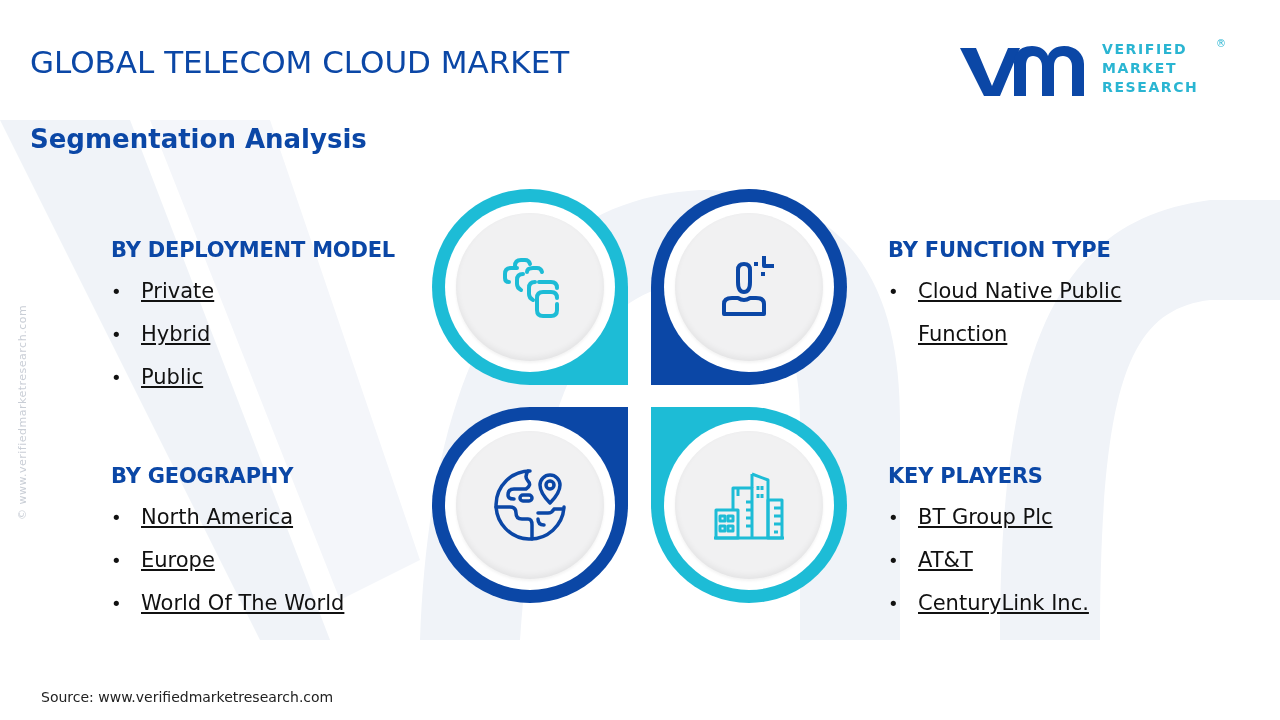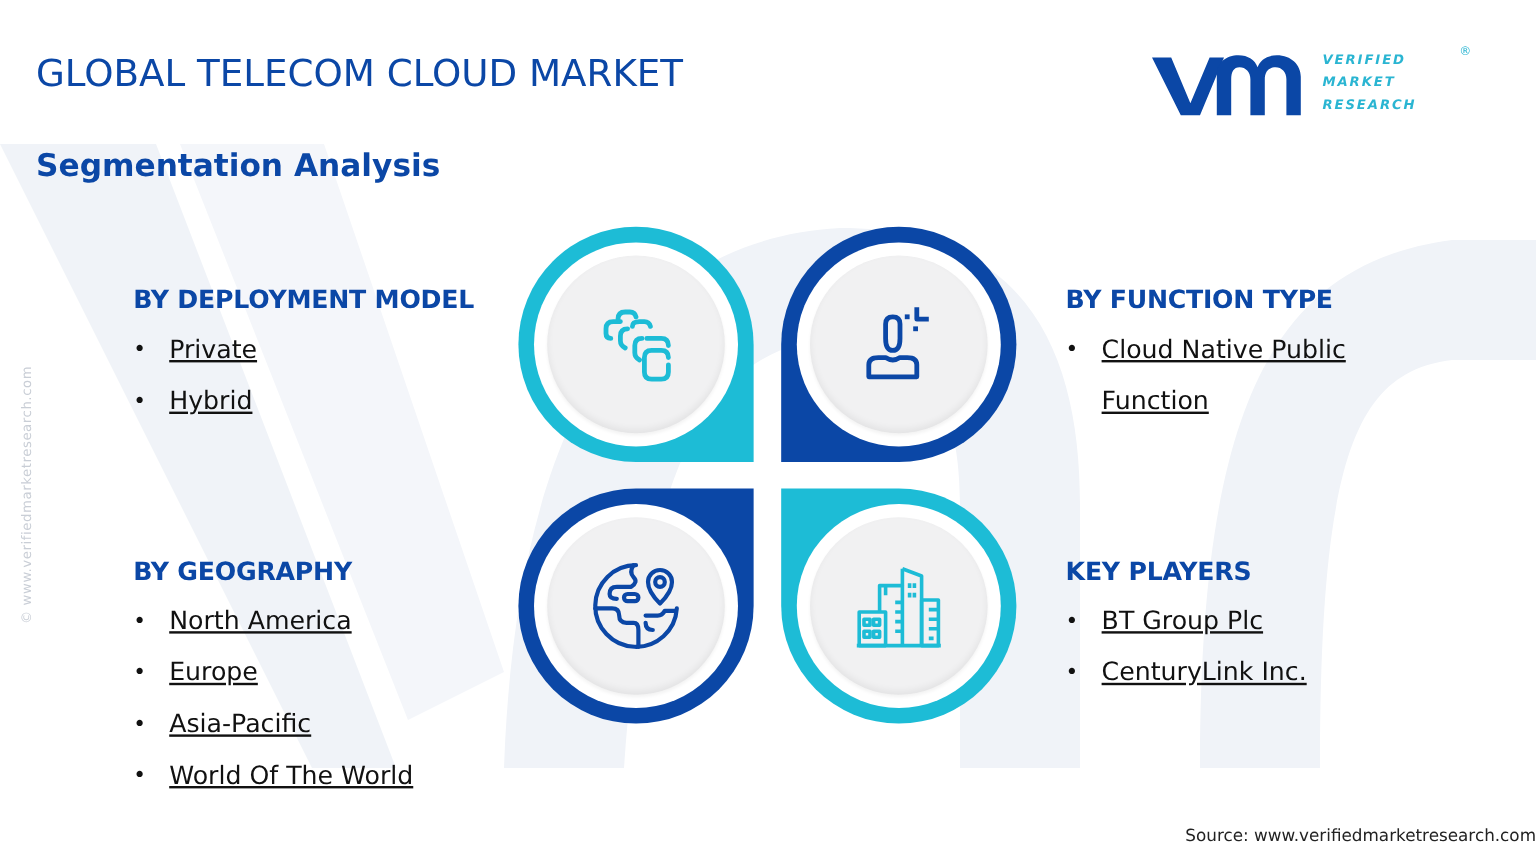--- a/index.html
+++ b/index.html
@@ -23,22 +23,22 @@
     .subtitle {
       position: absolute; left: 30px; top: 124px;
       font-size: 26px; font-weight: bold; color: #0b47a6;
       z-index: 2; white-space: nowrap;
     }
 
     .logo { position: absolute; left: 958px; top: 40px; width: 270px; height: 62px; z-index: 2; }
     .logo .mark { position: absolute; left: 0; top: 2px; }
     .logo .words {
       position: absolute; left: 144px; top: 0px;
-      font-family: "DejaVu Sans", sans-serif; font-weight: bold; font-size: 11px; line-height: 19px;
-      color: #2ab5d2; letter-spacing: 1.6px; font-style: italic;
+      font-family: "DejaVu Sans", sans-serif; font-weight: bold; font-size: 14px; line-height: 19px;
+      color: #2ab5d2; letter-spacing: 1.6px;
     }
     .logo .reg { position: absolute; left: 258px; top: -2px; font-size: 10px; color: #2ab5d2; }
 
     .section { position: absolute; z-index: 2; margin-top: 32px; }
     .section h3 {
       font-size: 21px; font-weight: bold; color: #0b47a6; white-space: nowrap; margin-bottom: 8px;
       letter-spacing: -0.2px;
     }
     .section ul { list-style: none; }
     .section li {
@@ -70,22 +70,22 @@
     .p-tl { left: 432px; top: 189px; }
     .p-tl .shape { background: #1dbcd6; border-radius: 98px 98px 0 98px; }
     .p-tr { left: 651px; top: 189px; }
     .p-tr .shape { background: #0b47a6; border-radius: 98px 98px 98px 0; }
     .p-bl { left: 432px; top: 407px; }
     .p-bl .shape { background: #0b47a6; border-radius: 98px 0 98px 98px; }
     .p-br { left: 651px; top: 407px; }
     .p-br .shape { background: #1dbcd6; border-radius: 0 98px 98px 98px; }
 
     .source {
-      position: absolute; left: 0; right: 0; top: 689px; text-align: right;
-      font-size: 14px; color: #222; z-index: 2;
+      position: absolute; left: 0; right: 0; top: 689px; text-align: left;
+      font-size: 14px; color: #222; z-index: 2; padding-left: 41px;
     }
   </style>
 </head>
 <body>
 
 <svg class="bg-watermark" width="1280" height="720" viewBox="0 0 1280 720">
   <path d="M0 120 L130 120 L330 640 L260 640 Z" fill="#f0f3f8"></path>
   <path d="M150 120 L270 120 L420 560 L340 600 Z" fill="#f4f6fa"></path>
   <path d="M420 640 C430 360 520 200 700 190 C860 190 900 300 900 420 L900 640 L800 640 L800 420 C800 320 760 280 700 280 C600 290 540 360 520 640 Z" fill="#f0f3f8"></path>
   <path d="M1000 640 C1000 340 1060 220 1210 200 L1280 200 L1280 300 L1210 300 C1130 310 1100 380 1100 640 Z" fill="#f0f3f8"></path>
@@ -107,44 +107,45 @@
     <div>RESEARCH</div>
   </div>
   <span class="reg">®</span>
 </div>
 
 <div class="section sec-deploy">
   <h3>BY DEPLOYMENT MODEL</h3>
   <ul>
     <li>Private</li>
     <li>Hybrid</li>
+    <li>Public</li>
   </ul>
 </div>
 
 <div class="section sec-function">
   <h3>BY FUNCTION TYPE</h3>
   <ul>
     <li class="wrap">Cloud Native Public Function</li>
   </ul>
 </div>
 
 <div class="section sec-geo">
   <h3>BY GEOGRAPHY</h3>
   <ul>
     <li>North America</li>
     <li>Europe</li>
-    <li>Asia-Pacific</li>
     <li>World Of The World</li>
   </ul>
 </div>
 
 <div class="section sec-players">
   <h3>KEY PLAYERS</h3>
   <ul>
     <li>BT Group Plc</li>
+    <li>AT&amp;T</li>
     <li>CenturyLink Inc.</li>
   </ul>
 </div>
 
 <div class="petal p-tl">
   <div class="shape"></div>
   <div class="white-ring"></div>
   <div class="inner">
     <svg width="70" height="70" viewBox="0 0 70 70" fill="none" stroke="#1dbcd6" stroke-width="4" stroke-linecap="round" stroke-linejoin="round">
       <path d="M22 16 L16 16 Q10 16 10 22 L10 26 Q10 30 14 30"></path>

